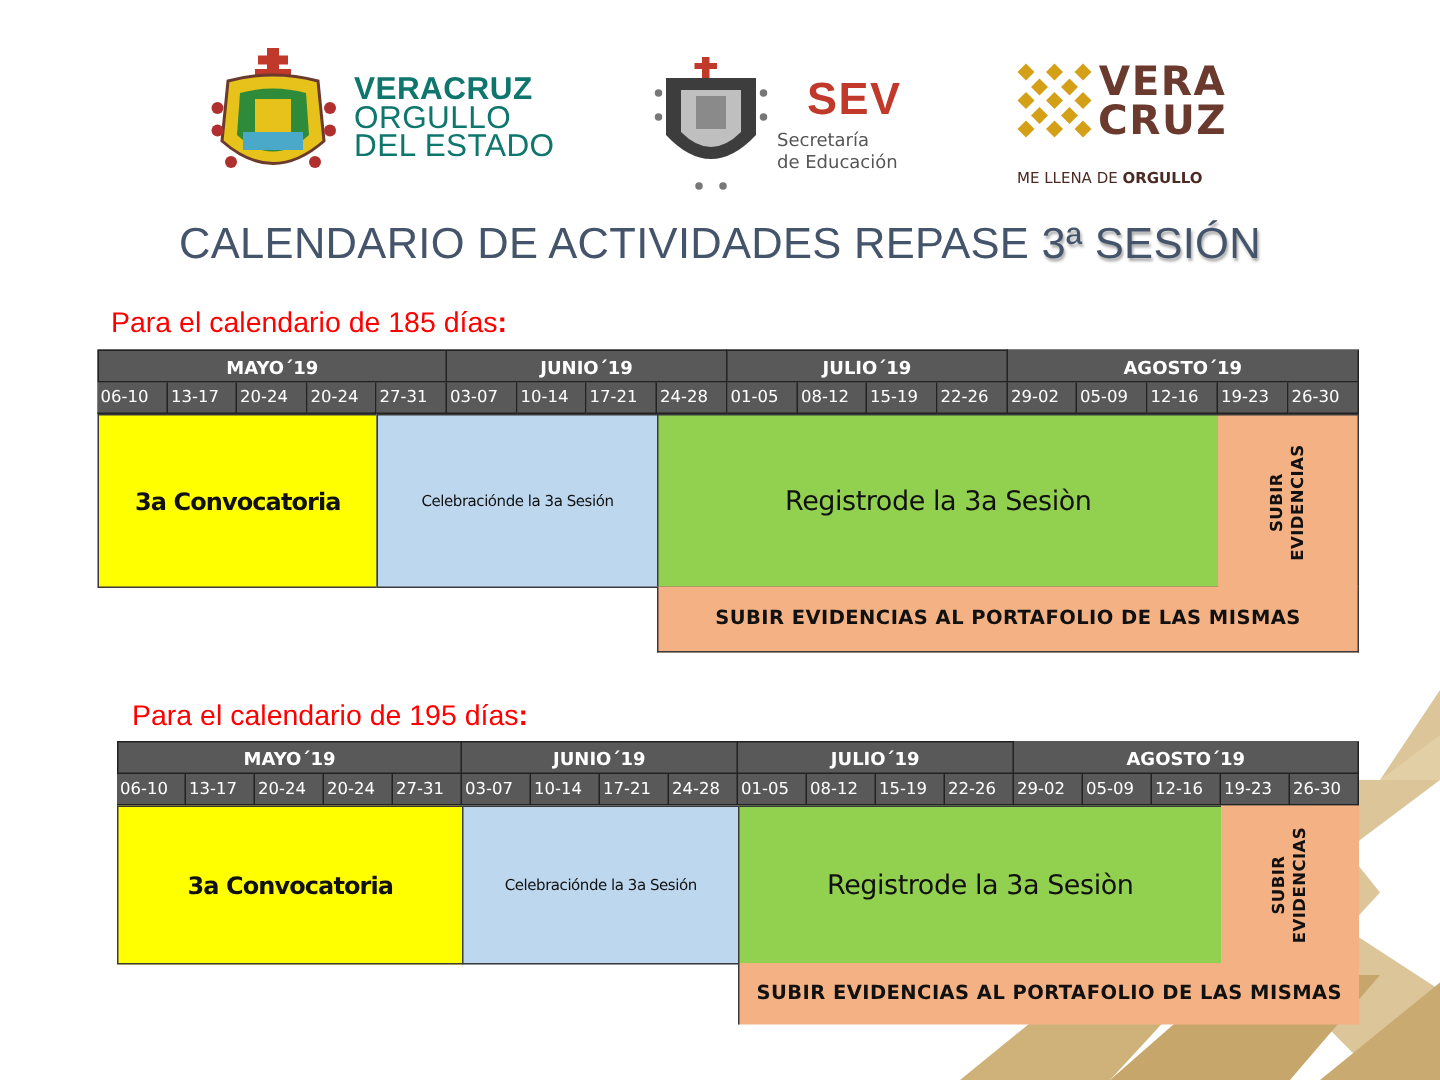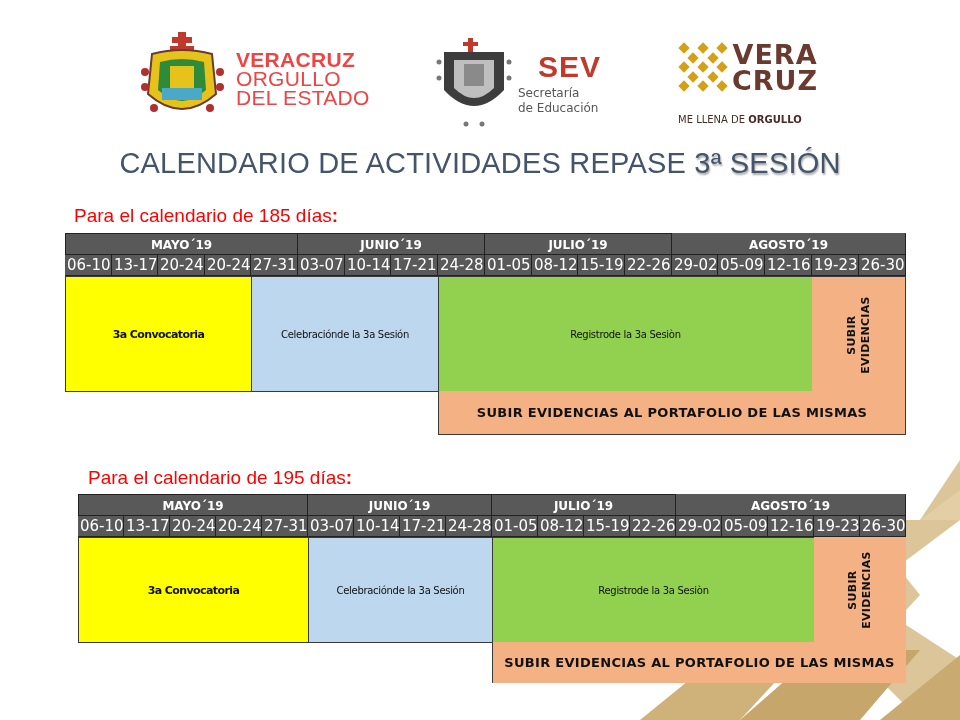--- a/index.html
+++ b/index.html
@@ -5,46 +5,46 @@
   * { margin:0; padding:0; box-sizing:border-box; }
   html, body { width:960px; height:720px; overflow:hidden; background:#ffffff; }
   body { position:relative; font-family:"DejaVu Sans", sans-serif; }
 
   
   .deco { position:absolute; right:0; bottom:0; width:340px; height:260px; }
 
   
   .logo { position:absolute; }
   .logo-gob { left:140px; top:32px; width:240px; height:90px; }
-  .logo-gob .wordmark { position:absolute; left:96px; top:18px; line-height:19px; color:#ef4444; font-family:"Liberation Sans", sans-serif; }
+  .logo-gob .wordmark { position:absolute; left:96px; top:18px; line-height:19px; color:#0f766e; font-family:"Liberation Sans", sans-serif; }
   .logo-gob .w1 { font-weight:bold; font-size:21px; letter-spacing:0.3px; }
   .logo-gob .w2, .logo-gob .w3 { font-size:21px; letter-spacing:0.3px; }
   .logo-sev { left:436px; top:38px; width:180px; height:90px; }
   .logo-sev .sev { position:absolute; left:82px; top:12px; font-family:"Liberation Sans", sans-serif; font-weight:bold; font-size:30px; color:#c0392b; letter-spacing:1px;margin-left:20px; }
   .logo-sev .sub { position:absolute; left:82px; top:48px; font-family:"DejaVu Sans", sans-serif; font-size:12px; color:#555; line-height:15px; }
   .logo-ver { left:676px; top:40px; width:160px; height:92px; }
   .logo-ver .vera { position:absolute; left:56px; top:2px; font-family:"DejaVu Sans", sans-serif; font-weight:bold; font-size:27px; line-height:26px; color:#6b3a2e; letter-spacing:1px;text-align:center; }
   .logo-ver .tag { position:absolute; left:2px; top:74px; font-family:"DejaVu Sans", sans-serif; font-size:10px; color:#4a2a22; white-space:nowrap; }
   .logo-ver .tag b { font-weight:bold; }
 
   .title { position:absolute; left:0; width:960px; top:147px; text-align:center; font-family:"Liberation Sans", sans-serif; font-size:29px; color:#44546a; letter-spacing:0.2px; }
   .title .hl { font-weight:normal; text-shadow:1px 2px 2px rgba(0,0,0,0.35); }
 
   .subtitle { position:absolute; font-family:"Liberation Sans", sans-serif; font-size:19px; color:#ff0000; }
   .subtitle .colon { font-weight:bold; }
 
   
   .cal { position:absolute; }
   .cal .hdr { position:absolute; left:0; background:#595959; color:#ffffff; font-family:"DejaVu Sans", sans-serif; }
   .cal .m { position:absolute; top:0; height:22px; line-height:22px; text-align:center; font-size:12px; font-weight:bold; border-right:1px solid #222; border-top:1px solid #222; border-bottom:1px solid #222; }
-  .cal .w { position:absolute; height:21px; line-height:20px; font-size:15px; padding-left:2px; border-right:1px solid #222; border-bottom:1px solid #222; background:#595959; color:#fff; white-space:nowrap; overflow:hidden; }
+  .cal .w { position:absolute; height:21px; line-height:20px; font-size:11px; padding-left:2px; border-right:1px solid #222; border-bottom:1px solid #222; background:#595959; color:#fff; white-space:nowrap; overflow:hidden; }
   .cal .blk { position:absolute; display:flex; align-items:center; justify-content:center; color:#111; border:1px solid #3a3a3a; }
-  .blk.yellow { background:#ffff00; font-weight:bold; font-size:11px; letter-spacing:-0.6px; }
+  .blk.yellow { background:#ffff00; font-weight:bold; font-size:16px; letter-spacing:-0.6px; }
   .blk.blue { background:#bdd7ee; font-size:10px; letter-spacing:-0.3px; }
-  .blk.green { background:#92d050; font-size:10px; letter-spacing:-0.3px; }
+  .blk.green { background:#92d050; font-size:18px; letter-spacing:-0.3px; }
   .blk.salmon { background:#f4b183; font-weight:bold; font-size:13px; letter-spacing:0.3px; }
   .vert-text { transform:rotate(-90deg); white-space:nowrap; font-weight:bold; font-size:11px; line-height:14px; text-align:center; letter-spacing:0.3px; }
 </style>
 </head>
 <body>
 
 <svg class="deco" viewBox="0 0 340 260">
   <polygon points="340,0 340,60 240,135 340,200 340,260 300,260 240,200 300,135 240,60 300,60" fill="#d8bf8e" opacity="0.9"></polygon>
   <polygon points="120,260 200,190 300,190 240,260" fill="#c6a66a"></polygon>
   <polygon points="20,260 100,195 180,195 120,260" fill="#cfb27a"></polygon>

